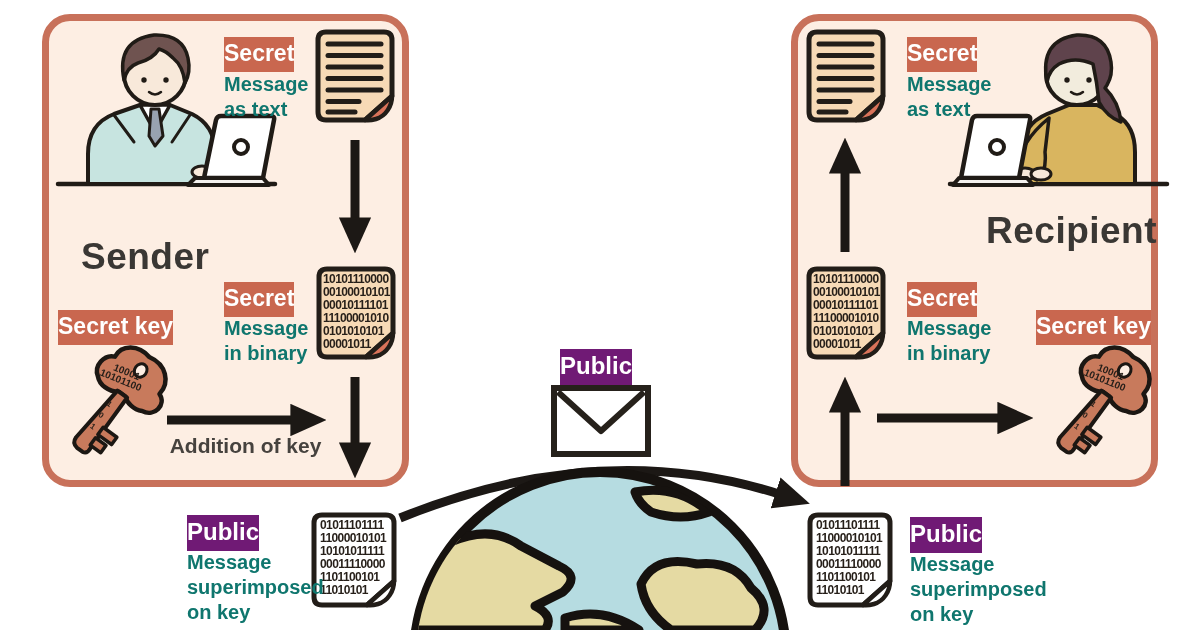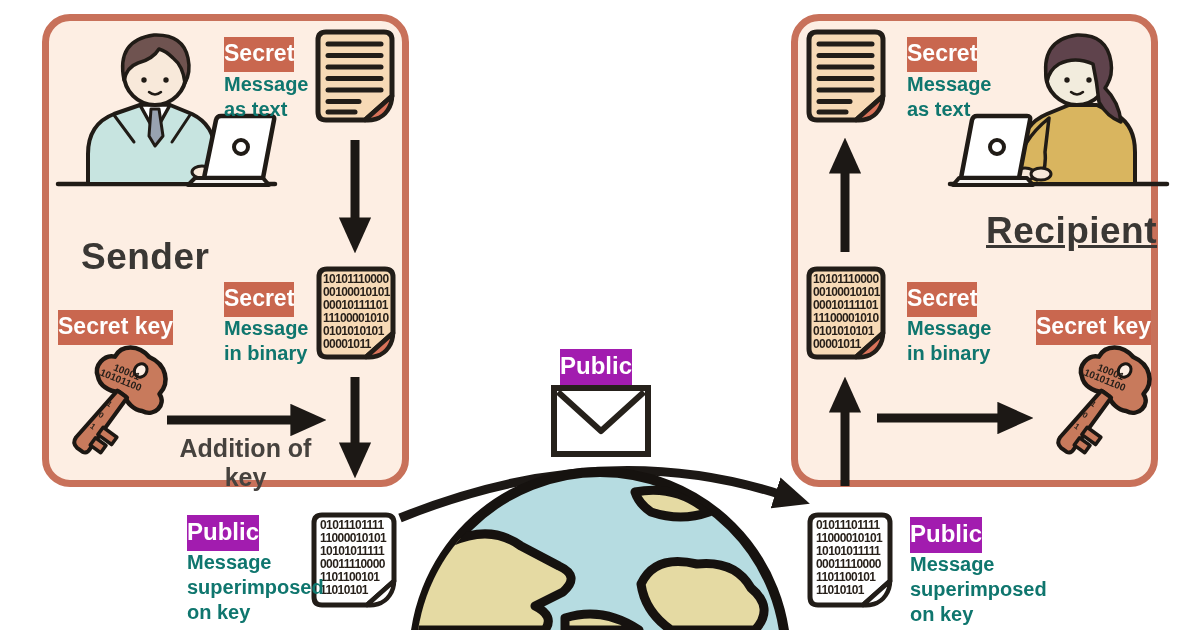--- a/index.html
+++ b/index.html
@@ -5,24 +5,24 @@
   html,body{margin:0;padding:0;background:#fff;}
   #canvas{position:relative;width:1200px;height:630px;background:#ffffff;overflow:hidden;
           font-family:"Liberation Sans","DejaVu Sans",sans-serif;}
   .abs{position:absolute;}
   .panel{position:absolute;top:14px;width:353px;height:459px;background:#fdeee3;
          border:7px solid #c8715a;border-radius:28px;}
   .heading{position:absolute;font-size:37px;font-weight:700;color:#3a3734;letter-spacing:.5px;}
   .badge{position:absolute;color:#fff;font-weight:700;font-size:23px;line-height:1.25;
          padding:2px 0 4px;white-space:nowrap;}
   .badge.secret{background:#c9674f;}
-  .badge.public{background:#a21caf;font-size:24px;}
+  .badge.public{background:#701a75;font-size:24px;}
   .caption{position:absolute;font-size:20px;font-weight:600;color:#0f766e;line-height:1.25;
            white-space:pre-line;}
-  .oplabel{position:absolute;font-size:25px;font-weight:600;color:#46423e;text-align:center;}
+  .oplabel{position:absolute;font-size:21px;font-weight:600;color:#46423e;text-align:center;}
   svg text.bin{font-family:"Liberation Sans","DejaVu Sans",sans-serif;font-weight:700;
                font-size:12px;letter-spacing:-0.6px;fill:#261f19;}
   svg text.keybin{font-family:"Liberation Sans","DejaVu Sans",sans-serif;font-weight:700;fill:#241e19;}
 </style>
 </head>
 <body>
 
 <div id="canvas">
 
   <div class="panel" style="left:42px;"></div>
@@ -213,21 +213,21 @@
 in binary</div>
   <div class="badge secret" style="left:58px;top:310px;">Secret key</div>
   <div class="oplabel" style="left:158px;top:434px;width:175px;">Addition of key</div>
   <div class="badge public" style="left:187px;top:515px;">Public</div>
   <div class="caption" style="left:187px;top:550px;">Message
 superimposed
 on key</div>
 
   <div class="badge public" style="left:560px;top:349px;">Public</div>
 
-  <div class="heading" style="left:986px;top:210px;text-decoration:underline;">Recipient</div>
+  <div class="heading" style="left:986px;top:210px;">Recipient</div>
   <div class="badge secret" style="left:907px;top:37px;">Secret</div>
   <div class="caption" style="left:907px;top:72px;">Message
 as text</div>
   <div class="badge secret" style="left:907px;top:282px;">Secret</div>
   <div class="caption" style="left:907px;top:316px;">Message
 in binary</div>
   <div class="badge secret" style="left:1036px;top:310px;">Secret key</div>
   <div class="badge public" style="left:910px;top:517px;">Public</div>
   <div class="caption" style="left:910px;top:552px;">Message
 superimposed

